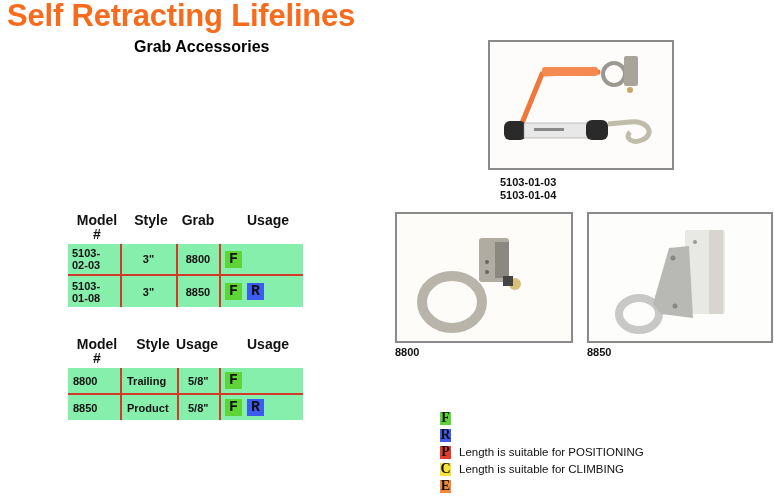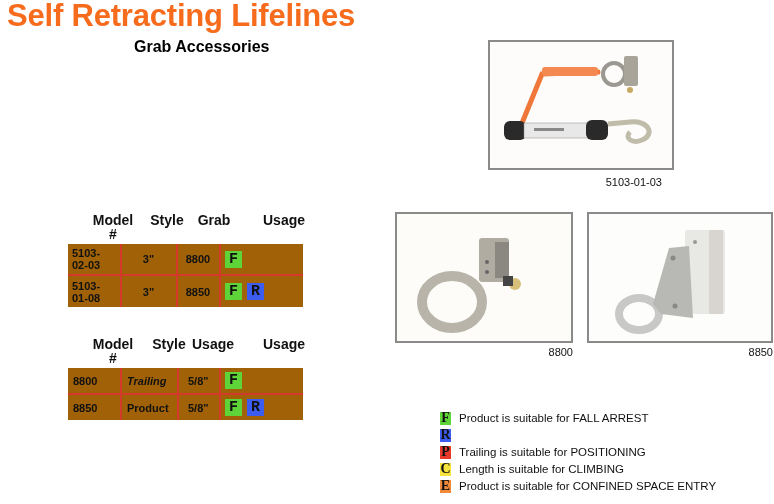--- a/index.html
+++ b/index.html
@@ -1,33 +1,33 @@
 <!DOCTYPE html>
 <html><head>
 <meta charset="utf-8">
 <style>
   html, body { margin: 0; padding: 0; background: #ffffff; }
   body { width: 774px; height: 504px; position: relative; overflow: hidden; font-family: "Liberation Sans", sans-serif; }
   .title { position: absolute; left: 7px; top: -2px; font-size: 31px; font-weight: bold; color: #f76b1c; letter-spacing: -0.2px; white-space: nowrap; }
   .subtitle { position: absolute; left: 134px; top: 38px; font-size: 16px; font-weight: bold; color: #000; white-space: nowrap; }
 
   .tbl { position: absolute; left: 68px; width: 235px; }
-  .tbl-head { position: absolute; left: 16px; top: 0; width: 235px; height: 32px; }
+  .tbl-head { position: absolute; left: 0; top: 0; width: 235px; height: 32px; }
   .tbl-head span { position: absolute; font-size: 14px; font-weight: bold; color: #111; text-align: center; line-height: 15px; }
-  .rows { position: absolute; left: 0; width: 235px; background: #a16207; }
+  .rows { position: absolute; left: 0; width: 235px; background: #86efac; }
   .row { position: absolute; left: 0; width: 235px; display: block; }
   .cell { position: absolute; top: 0; height: 100%; display: flex; align-items: center; font-size: 11px; font-weight: bold; color: #111; box-sizing: border-box; }
   .vline { position: absolute; top: 0; bottom: 0; width: 2px; background: #d43a2c; }
   .hline { position: absolute; left: 0; width: 235px; height: 2px; background: #d43a2c; }
   .badge { display: inline-flex; align-items: center; justify-content: center; width: 17px; height: 17px; margin-right: 5px; font-family: "Liberation Mono", monospace; font-weight: bold; font-size: 15px; color: #111; }
   .b-F { background: #5fd438; }
   .b-R { background: #3c5cf0; }
 
   .frame { position: absolute; border: 2px solid #8a8a8a; box-shadow: inset 1px 1px 0 #444; background: #fff; box-sizing: border-box; overflow: hidden; }
-  .cap { position: absolute; font-size: 11px; font-weight: normal; color: #111; text-align: right; line-height: 13px; }
+  .cap { position: absolute; font-size: 11px; font-weight: bold; color: #111; text-align: left; line-height: 13px; }
 
   .legend { position: absolute; left: 440px; top: 410px; }
   .leg-item { position: absolute; left: 0; height: 16px; display: flex; align-items: center; white-space: nowrap; }
   .leg-badge { display: inline-flex; align-items: center; justify-content: center; width: 11px; height: 13px; font-family: "Liberation Serif", serif; font-weight: bold; font-size: 14px; color: #111; margin-right: 8px; }
   .leg-text { font-size: 11.5px; color: #111; }
 </style>
 </head>
 <body>
 
 <div class="title">Self Retracting Lifelines</div>
@@ -76,21 +76,21 @@
   <div class="tbl-head">
     <span style="left:4px; top:1px; width:50px;">Model</span>
     <span style="left:4px; top:15px; width:50px;">#</span>
     <span style="left:58px; top:1px; width:54px;">Style</span>
     <span style="left:108px; top:1px; width:42px;">Usage</span>
     <span style="left:170px; top:1px; width:60px;">Usage</span>
   </div>
   <div class="rows" style="top:32px; height:52px;">
     <div class="row" style="top:0; height:25px;">
       <div class="cell" style="left:5px; width:48px;">8800</div>
-      <div class="cell" style="left:59px; width:52px;font-style:italic;">Trailing</div>
+      <div class="cell" style="left:59px; width:52px;">Trailing</div>
       <div class="cell" style="left:120px; width:32px;">5/8"</div>
       <div class="cell" style="left:157px; width:78px;">
         <span class="badge b-F">F</span>
       </div>
     </div>
     <div class="hline" style="top:25px;"></div>
     <div class="row" style="top:27px; height:25px;">
       <div class="cell" style="left:5px; width:48px;">8850</div>
       <div class="cell" style="left:59px; width:52px;">Product</div>
       <div class="cell" style="left:120px; width:32px;">5/8"</div>
@@ -115,20 +115,21 @@
     <circle cx="140" cy="48" r="3" fill="#c8a860"></circle>
     <rect x="14" y="79" width="22" height="19" rx="6" fill="#2a2a2a"></rect>
     <rect x="34" y="81" width="66" height="15" fill="#e8e8e8" stroke="#888" stroke-width="0.5"></rect>
     <rect x="44" y="86" width="30" height="3" fill="#888"></rect>
     <rect x="96" y="78" width="22" height="20" rx="6" fill="#2a2a2a"></rect>
     <path d="M118 82 L140 80 C158 78 166 92 152 98 C142 102 134 96 140 90" stroke="#c0bcaa" stroke-width="5" fill="none"></path>
   </svg>
 </div>
 <div class="cap" style="left:500px; top:176px; width:162px;">
   <div>5103-01-03</div>
+  <div>5103-01-04</div>
 </div>
 
 <div class="frame" style="left:395px; top:212px; width:178px; height:131px;">
   <svg width="174" height="127" viewBox="0 0 174 127">
     <rect width="174" height="127" fill="#fdfcf8"></rect>
     <ellipse cx="55" cy="88" rx="30" ry="26" fill="none" stroke="#b8b4aa" stroke-width="10"></ellipse>
     <rect x="82" y="24" width="30" height="44" rx="3" fill="#b0aca2"></rect>
     <rect x="98" y="28" width="14" height="36" fill="#8a8880"></rect>
     <circle cx="90" cy="48" r="2" fill="#666"></circle>
     <circle cx="90" cy="58" r="2" fill="#666"></circle>
@@ -148,30 +149,28 @@
     <circle cx="84" cy="44" r="2.5" fill="#888"></circle>
     <circle cx="86" cy="92" r="2.5" fill="#888"></circle>
     <circle cx="106" cy="28" r="2" fill="#999"></circle>
   </svg>
 </div>
 <div class="cap" style="left:587px; top:346px; width:186px;">8850</div>
 
 <div class="legend">
   <div class="leg-item" style="top:0px;">
     <span class="leg-badge" style="background:#5fd438;">F</span>
-    <span class="leg-text">Product is suitable for FALL ARREST</span>
   </div>
   <div class="leg-item" style="top:17px;">
     <span class="leg-badge" style="background:#3c5cf0;">R</span>
   </div>
   <div class="leg-item" style="top:34px;">
     <span class="leg-badge" style="background:#e83a2a;">P</span>
-    <span class="leg-text">Trailing is suitable for POSITIONING</span>
+    <span class="leg-text">Length is suitable for POSITIONING</span>
   </div>
   <div class="leg-item" style="top:51px;">
     <span class="leg-badge" style="background:#f5e23a;">C</span>
     <span class="leg-text">Length is suitable for CLIMBING</span>
   </div>
   <div class="leg-item" style="top:68px;">
     <span class="leg-badge" style="background:#f08a3a;">E</span>
-    <span class="leg-text">Product is suitable for CONFINED SPACE ENTRY</span>
   </div>
 </div>
 
 </body></html>

